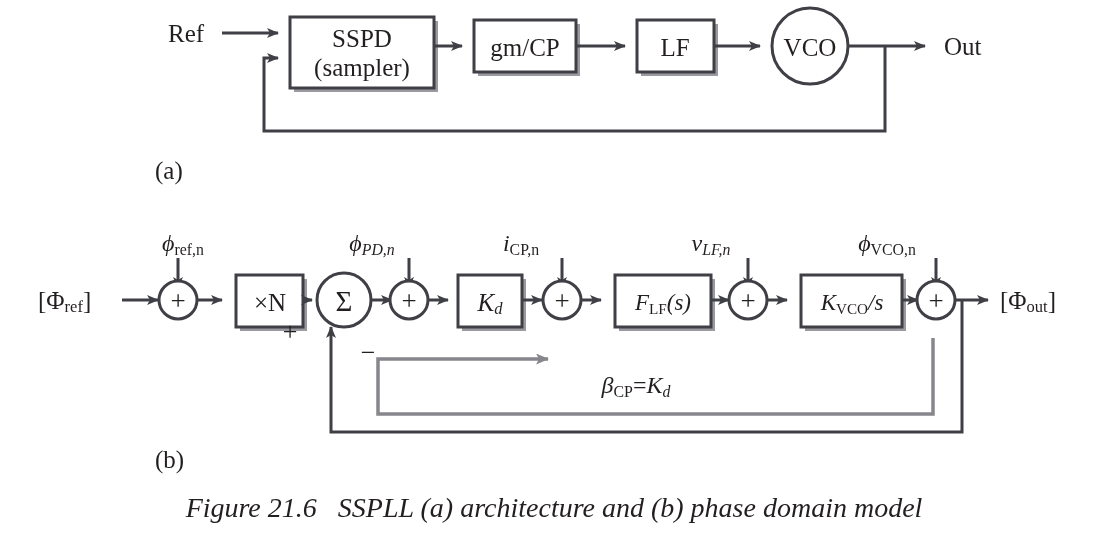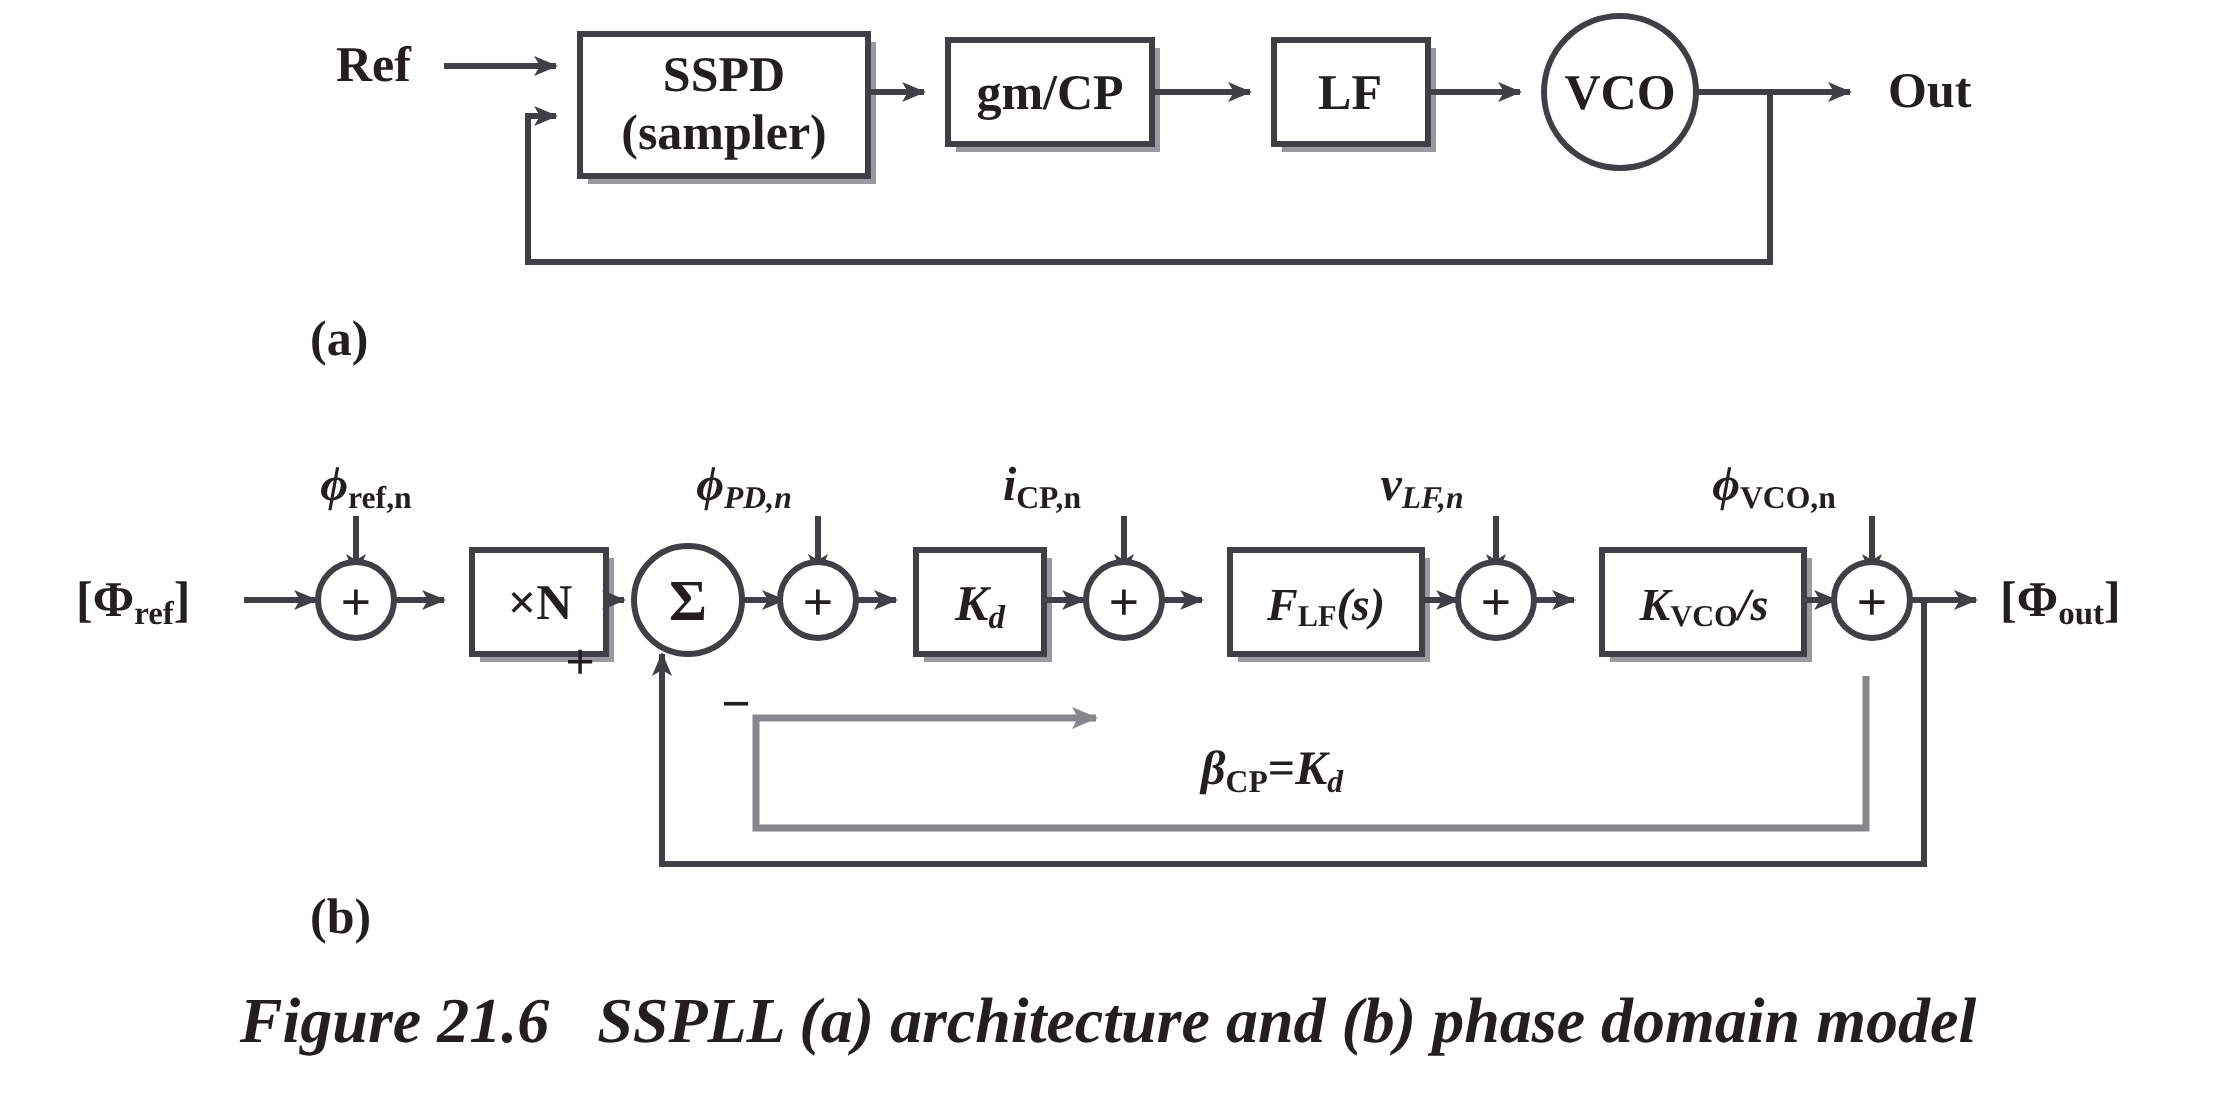--- a/index.html
+++ b/index.html
@@ -11,21 +11,20 @@
     width: 1108px;
     height: 547px;
     overflow: hidden;
     font-family: "Liberation Serif", "DejaVu Serif", serif;
     color: #231f20;
   }
   #figure-root {
     position: relative;
     width: 1108px;
     height: 547px;
-    font-weight: bold;
   }
   svg#diagram {
     position: absolute;
     left: 0;
     top: 0;
     width: 1108px;
     height: 547px;
     display: block;
   }
   .blk {
@@ -106,21 +105,21 @@
     dominant-baseline: central;
   }
   #caption {
     position: absolute;
     left: 0;
     top: 492px;
     width: 1108px;
     text-align: center;
     font-family: "Liberation Serif", "DejaVu Serif", serif;
     font-style: italic;
-    font-size: 32px;
+    font-size: 28px;
     color: #231f20;
     white-space: pre;
   }
 </style>
 </head>
 <body>
 
 <div id="figure-root">
 
   <svg id="diagram" viewBox="0 0 1108 547">

